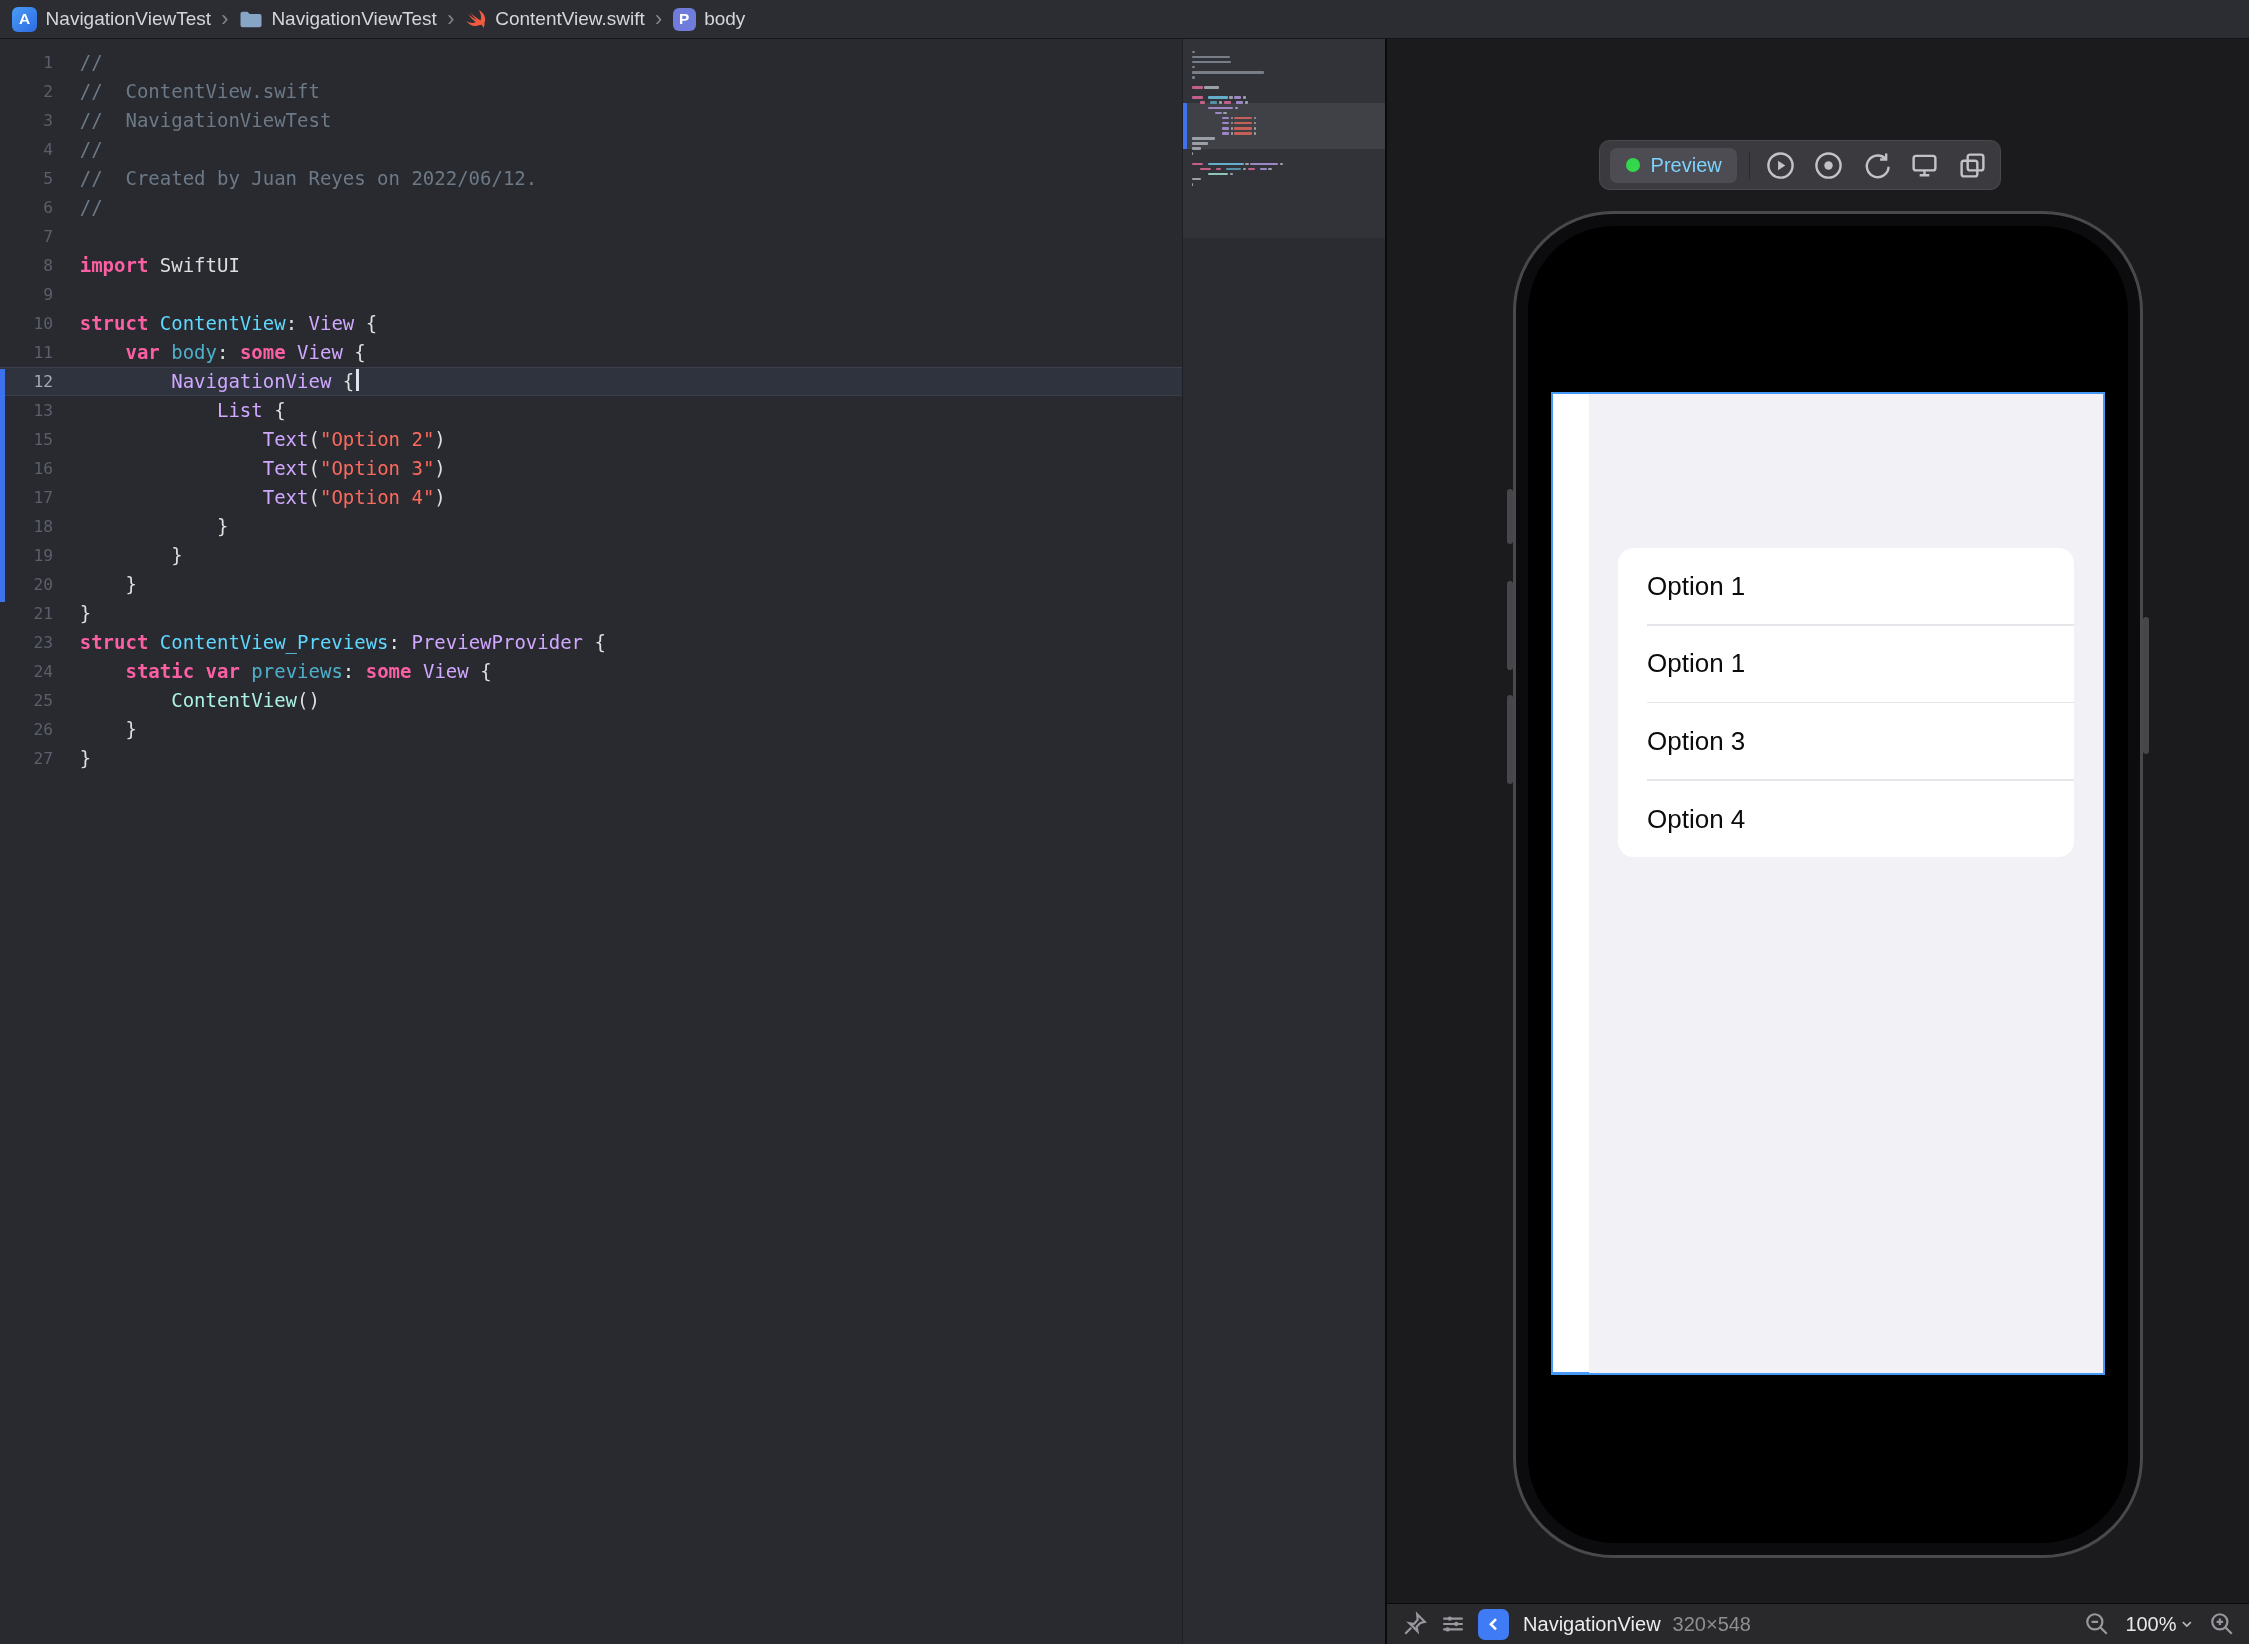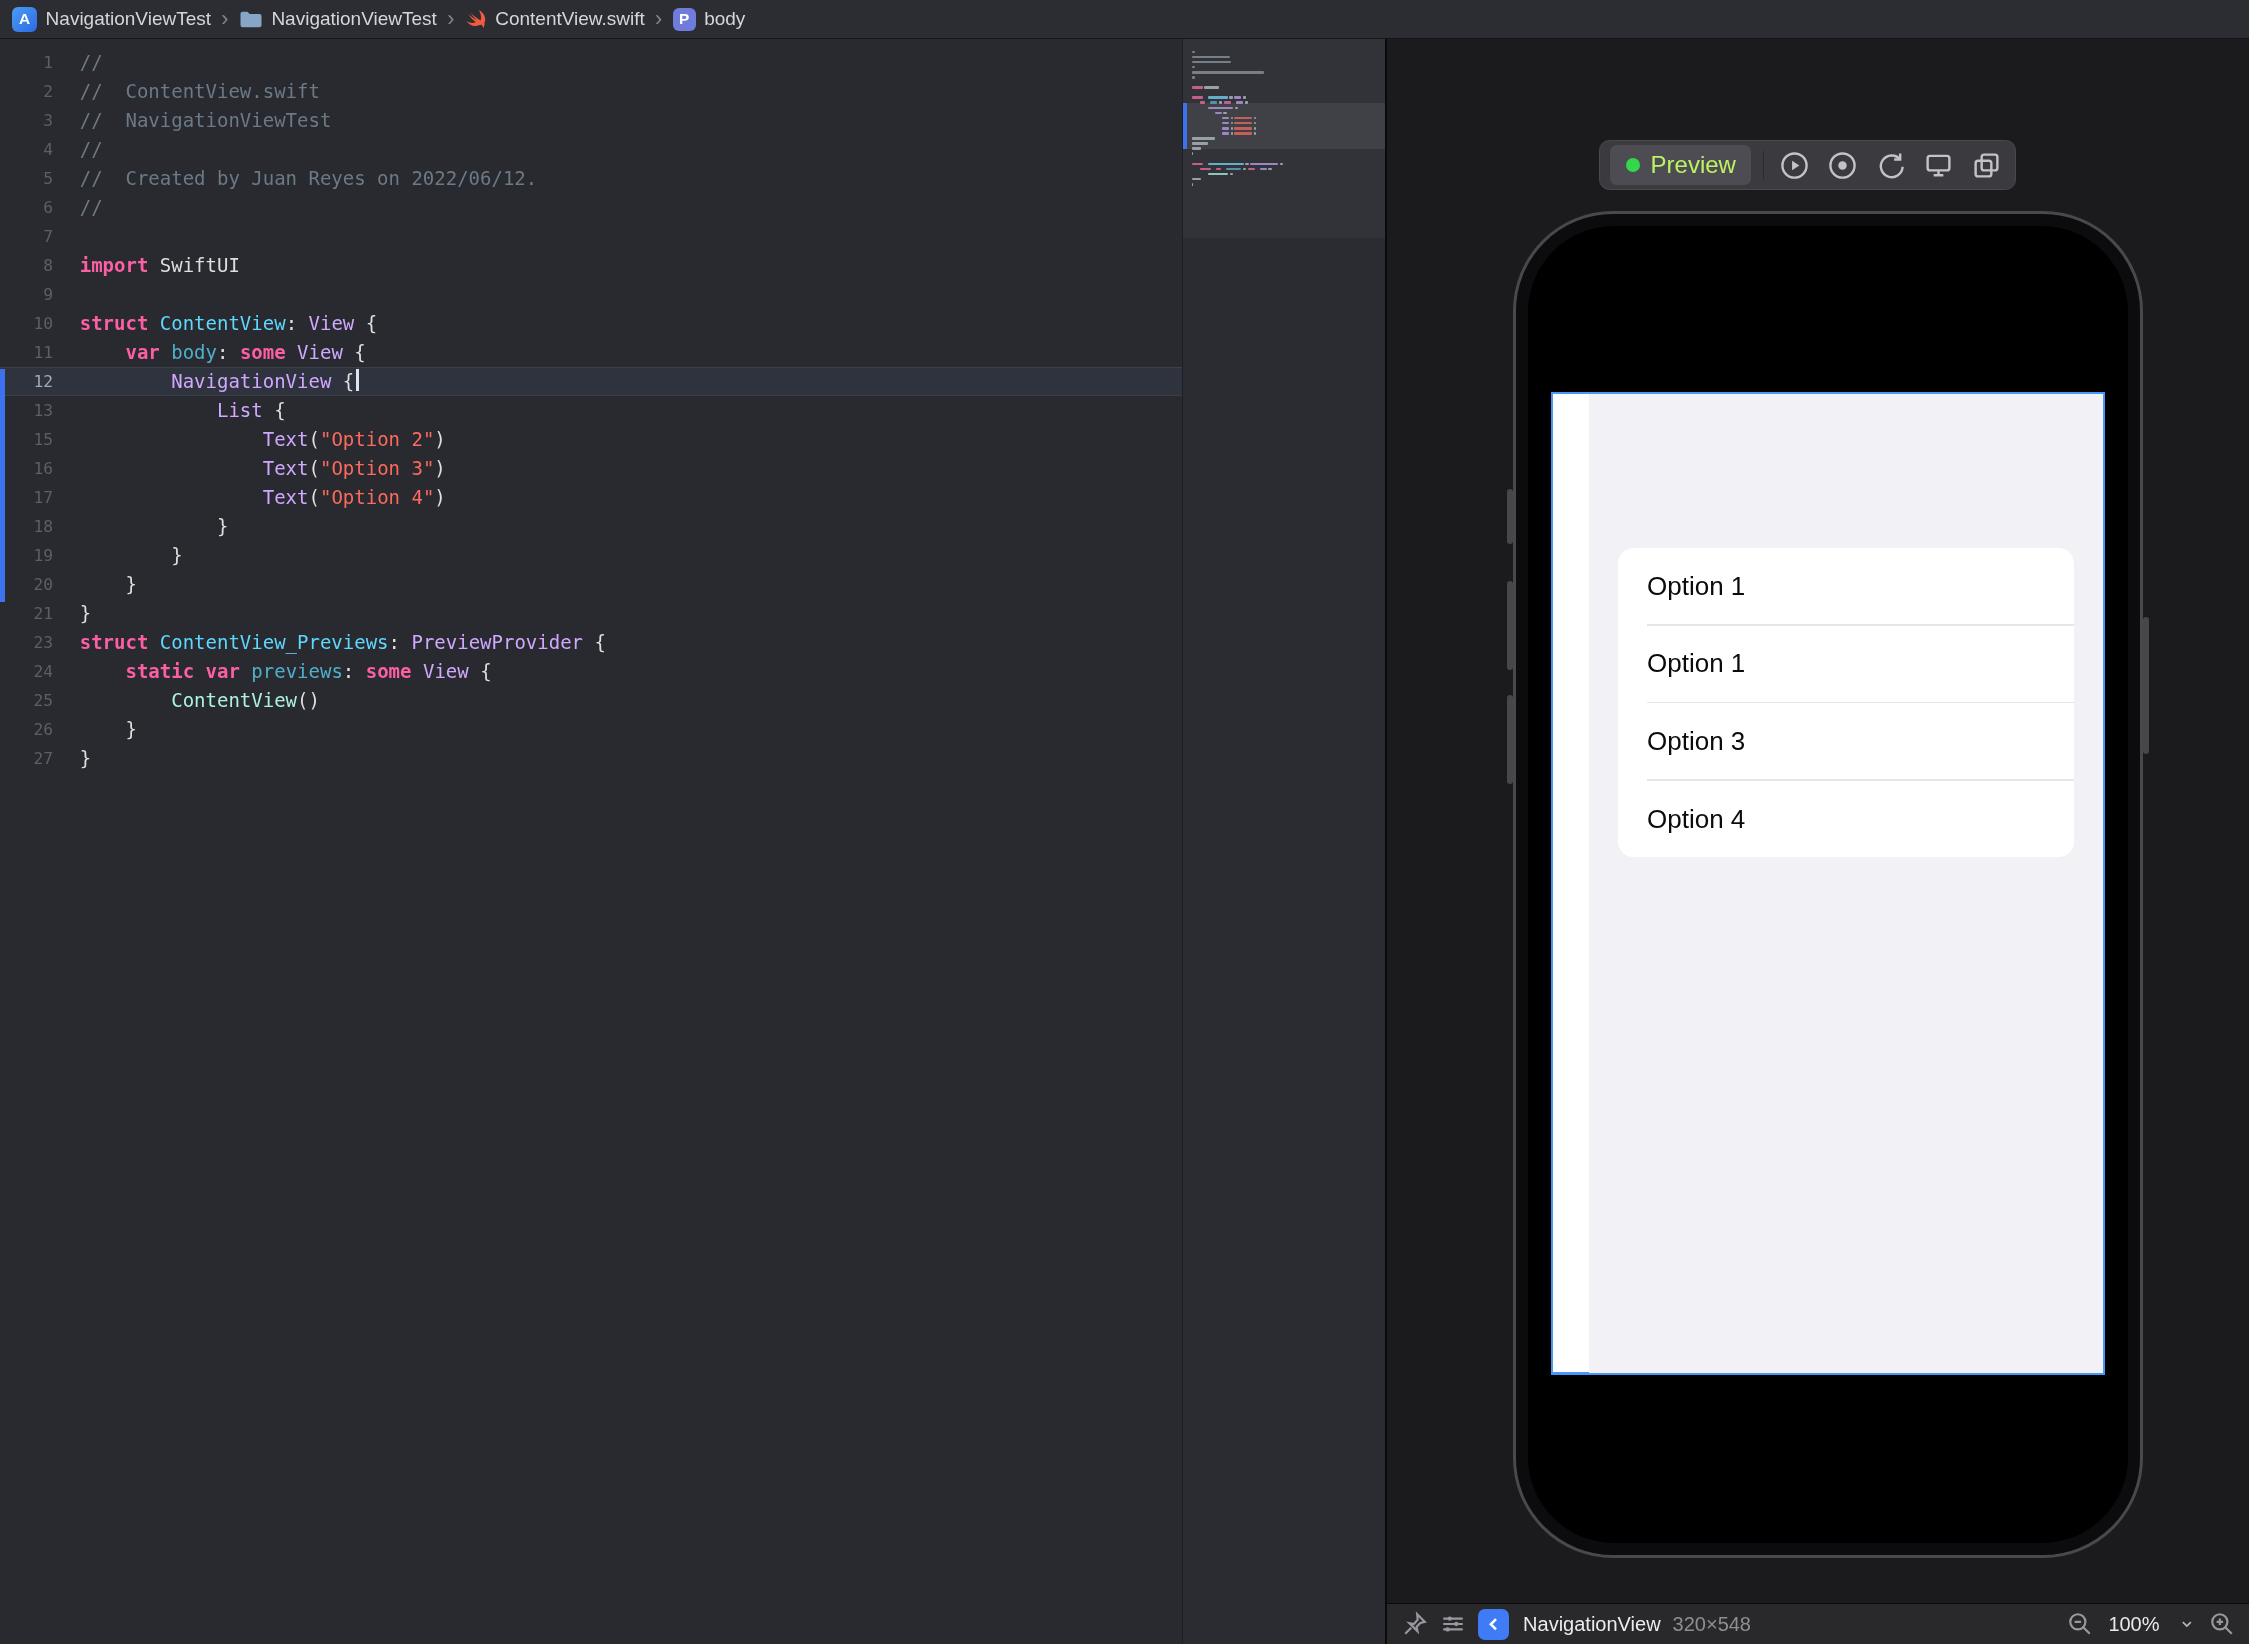--- a/index.html
+++ b/index.html
@@ -57,21 +57,21 @@
   .divider{position:absolute;left:1385px;top:39px;width:1.7px;height:1605px;background:#0A0A0C;}
   
   .canvas{position:absolute;left:1387px;top:39px;width:863px;height:1605px;background:#1B1B1E;}
   .ptoolbar{
     position:absolute;left:212px;top:101px;height:50px;box-sizing:border-box;
     background:#3A3A3F;border:0.9px solid #48484D;border-radius:10.3px;
     display:flex;align-items:center;gap:12px;padding:0 10.3px;
   }
   .preview-seg{display:flex;align-items:center;gap:10.3px;background:#4C4C52;border-radius:6.9px;padding:6px 15.4px;}
   .dot{width:14.6px;height:14.6px;border-radius:50%;background:#32D74B;}
-  .preview-label{color:#bef264;font-size:24px;}
+  .preview-label{color:#7dd3fc;font-size:20px;}
   .tb-sep{width:0.9px;height:29px;background:#2B2B2F;}
   .tb-btn{width:36px;height:36px;display:flex;align-items:center;justify-content:center;}
   .tb-btn svg{stroke:#C2C2C7;fill:none;stroke-width:2;}
   
   .phone{
     position:absolute;left:126px;top:172px;width:630px;height:1347px;box-sizing:border-box;
     background:#0C0C0E;border:3.4px solid #48484D;border-radius:100px;
   }
   .nub{position:absolute;background:#46464B;border-radius:3.4px;}
   .nub.l1{left:-8.6px;top:275px;width:6px;height:55px;}
@@ -92,21 +92,21 @@
   .statusbar{
     position:absolute;left:0;bottom:0;width:100%;height:41px;box-sizing:border-box;
     background:#29292C;border-top:1.7px solid #0B0B0D;
     display:flex;align-items:center;gap:12px;padding:0 15.4px;
   }
   .statusbar svg{stroke:#98989E;fill:none;stroke-width:2;}
   .badge-back{width:31px;height:31px;border-radius:6.9px;background:#3E7BF5;display:flex;align-items:center;justify-content:center;flex:0 0 auto;}
   .sb-label{color:#ECECEE;font-size:20px;margin-left:1.7px;}
   .sb-size{color:#8E8E93;font-size:20px;}
   .zoomgrp{margin-left:auto;display:flex;align-items:center;gap:15.4px;}
-  .zoom-label{color:#E8E8EA;font-size:20px;display:flex;align-items:center;gap:20px;}
+  .zoom-label{color:#E8E8EA;font-size:20px;display:flex;align-items:center;gap:3px;}
 </style>
 </head>
 <body>
 
 <div class="jumpbar">
   <span class="badge-app">A</span>
   <span class="crumb">NavigationViewTest</span>
   <span class="chev">›</span>
   <span style="display:flex">
     <svg width="24" height="20.6" viewBox="0 0 24 20">

